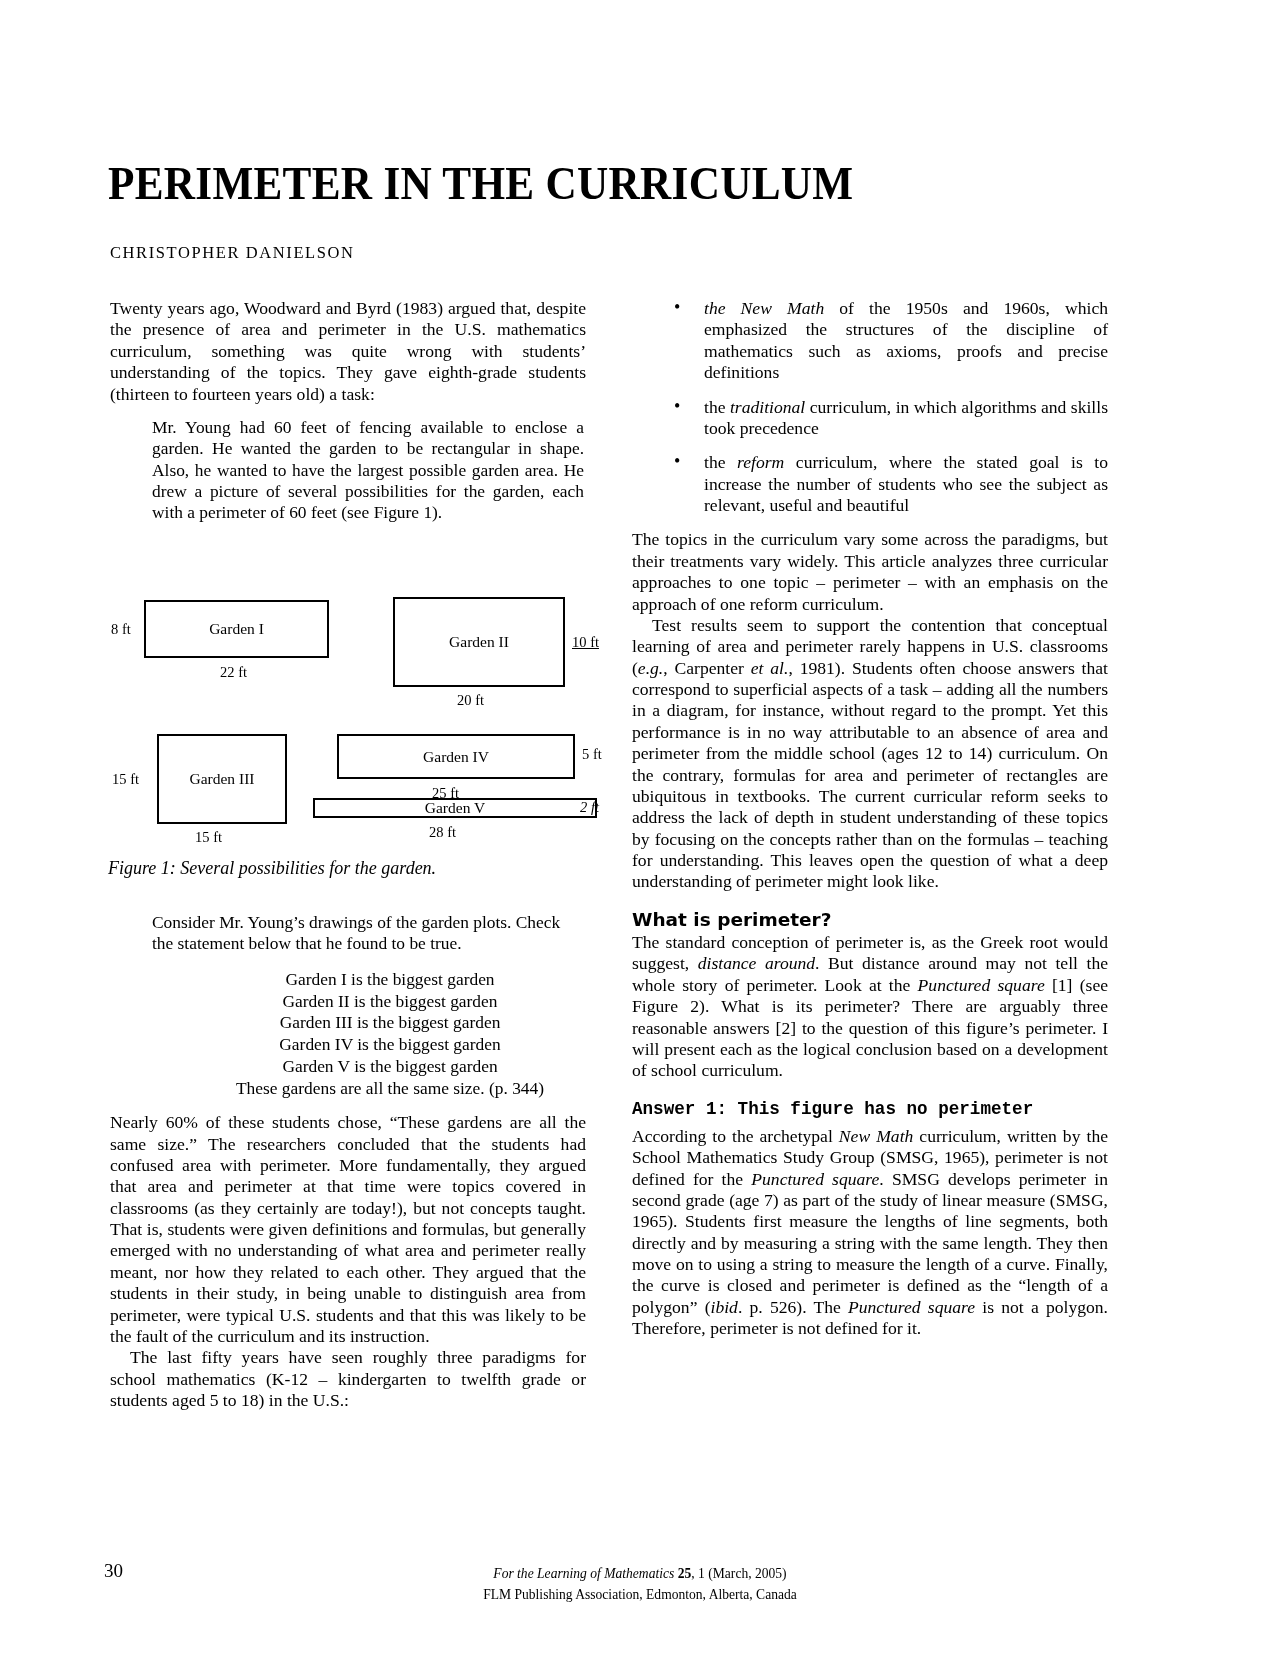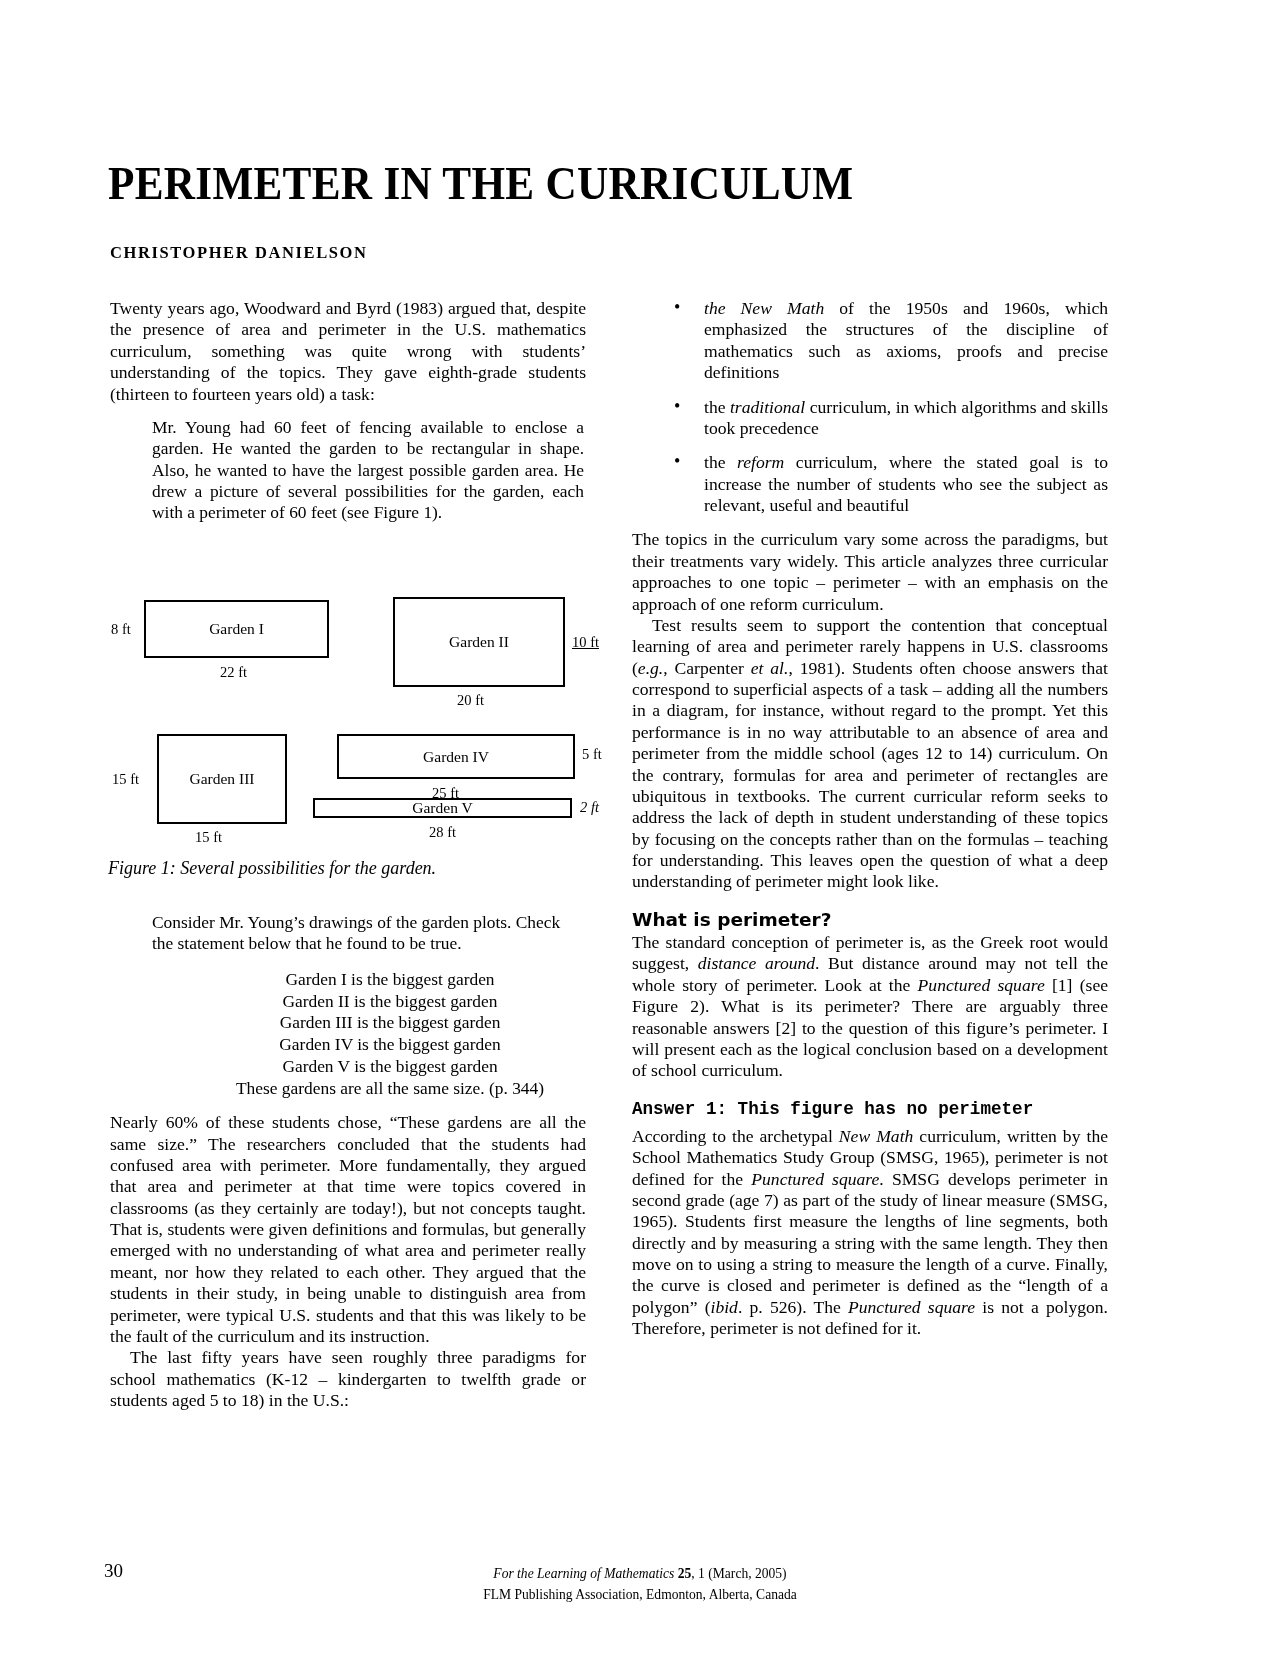--- a/index.html
+++ b/index.html
@@ -34,21 +34,21 @@
     letter-spacing: 0.3px;
     line-height: 1.05;
     transform: scaleX(0.92);
     transform-origin: left top;
   }
   .author {
     position: absolute;
     left: 110px;
     top: 243px;
     font-family: "Liberation Serif", "DejaVu Serif", serif;
-    font-weight: bold;
+    font-weight: normal;
     font-size: 16.5px;
     letter-spacing: 1.6px;
   }
 
   
   .col {
     position: absolute;
     top: 298px;
     width: 476px;
     font-size: 17.6px;
@@ -213,21 +213,21 @@
     </div>
     <div class="dim" style="left:4px; top:215px;">15 ft</div>
     <div class="dim" style="left:87px; top:273px;">15 ft</div>
 
     <div class="rect" style="left:229px; top:178px; width:238px; height:45px;">
       <div class="rlabel">Garden IV</div>
     </div>
     <div class="dim" style="left:474px; top:190px;">5 ft</div>
     <div class="dim" style="left:324px; top:229px;">25 ft</div>
 
-    <div class="rect" style="left:205px; top:242px; width:259px; height:20px;">
+    <div class="rect" style="left:205px; top:242px; width:284px; height:20px;">
       <div class="rlabel">Garden V</div>
     </div>
     <div class="dim" style="left:472px; top:243px;font-style:italic;">2 ft</div>
     <div class="dim" style="left:321px; top:268px;">28 ft</div>
   </div>
 
   <div class="caption">Figure 1: Several possibilities for the garden.</div>
 
   <div class="col col-left" style="top:912px;">
     <div class="quote quote-noj" style="margin-top:0;">Consider Mr. Young’s drawings of the garden plots. Check the statement below that he found to be true.</div>

